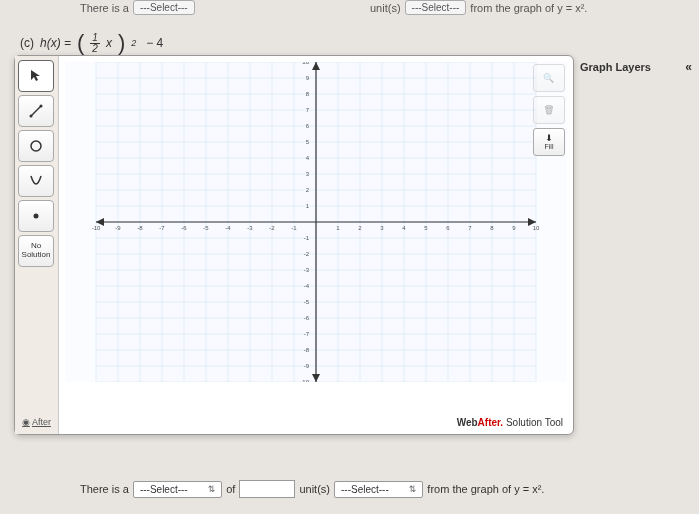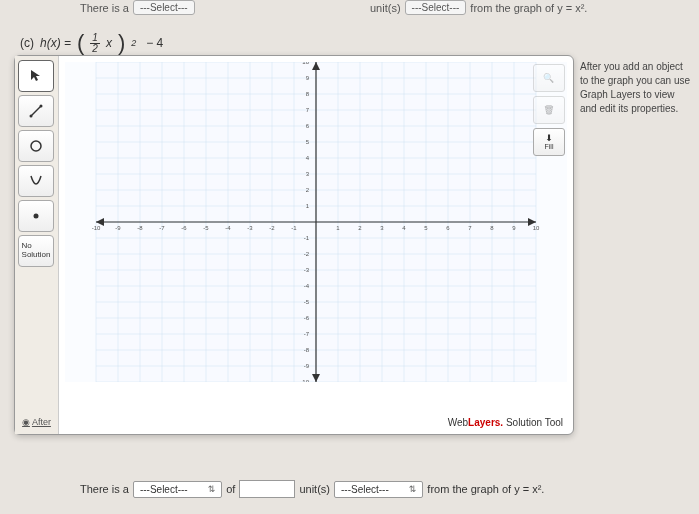--- a/index.html
+++ b/index.html
@@ -92,20 +92,21 @@
       border-radius: 4px;
       display: flex;
       align-items: center;
       justify-content: center;
       cursor: pointer;
       font-size: 13px;
     }
     .tool-btn.active { background: #fff; border-color: #666; }
     .no-sol {
       font-size: 8px;
+      text-align: center;
       line-height: 1.1;
       padding: 2px 9px;
     }
     .help-btn {
       margin-top: auto;
       font-size: 9px;
       color: #555;
       text-align: center;
       padding: 3px;
       text-decoration: underline;
@@ -148,21 +149,21 @@
       line-height: 1;
     }
     .side-btn.disabled { opacity: 0.4; cursor: default; }
     .branding {
       position: absolute;
       bottom: 6px;
       right: 10px;
       font-size: 10px;
       color: #333;
     }
-    .branding .wa1 { color: #333; font-weight: normal; }
+    .branding .wa1 { color: #333; font-weight: bold; }
     .branding .wa2 { color: #c00; font-weight: bold; }
     
     .layers-panel {
       position: absolute;
       top: 60px;
       left: 580px;
       width: 112px;
       height: 110px;
       font-size: 10px;
     }
@@ -381,27 +382,30 @@
       <div class="side-btn disabled">
           <span>🗑</span>
         </div>
       <div class="side-btn">
         <span>⬇</span>
         <span style="font-size:7px">Fill</span>
       </div>
     </div>
     
     <div class="branding">
-      <span class="wa1">Web</span><span class="wa2">Layers.</span><span> Solution Tool</span>
+      <span class="wa1">Web</span><span class="wa2">After.</span><span> Solution Tool</span>
     </div>
   </div>
 </div>
 
 <div class="layers-panel">
-  <div class="layers-text">After you add an object to the graph you can use Graph Layers to view and edit its properties.</div>
+  <div class="layers-title">
+    <span>Graph Layers</span>
+    <span class="collapse-icon">«</span>
+  </div>
 </div>
 
 <div class="bottom-row">
   <span>There is a</span>
   <span class="dropdown">
       <span>---Select---</span>
     </span>
   <span>of</span>
   <input class="text-input" style="">
   <span>unit(s)</span>

